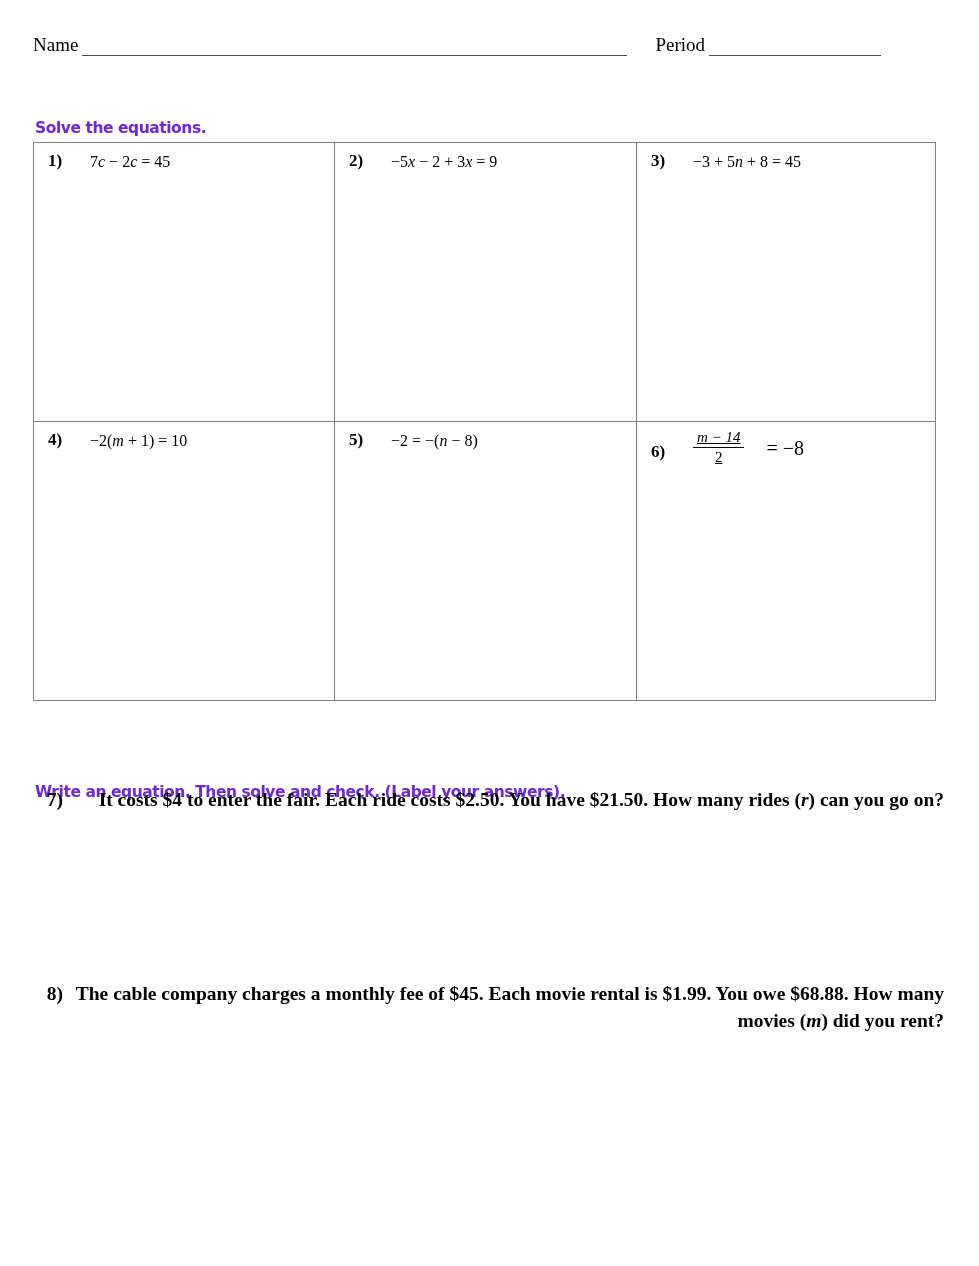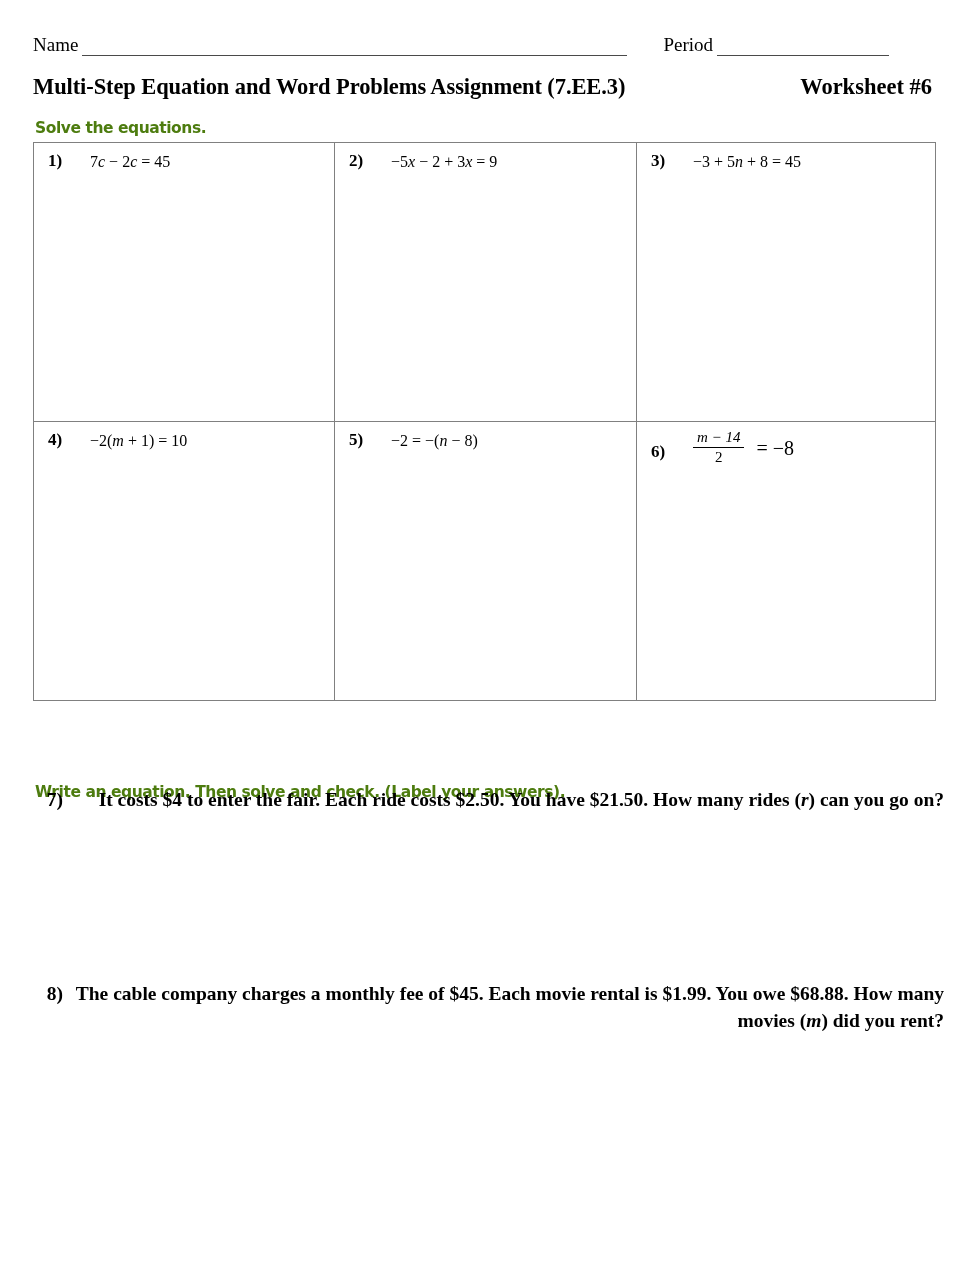--- a/index.html
+++ b/index.html
@@ -36,21 +36,21 @@
     font-size: 19px;
     line-height: 22px;
   }
   .name-label { white-space: pre; margin-top: 12px; }
   .rule {
     display: inline-block;
     border-bottom: 1.3px solid #4a4a4a;
     height: 16px;
   }
   .rule-name { width: 545px; margin-left: 4px; }
-  .period-label { margin-left: 36px; white-space: pre; }
+  .period-label { margin-left: 28px; white-space: pre; }
   .rule-period { width: 172px; margin-left: 4px; }
 
   
   .title-row {
     position: absolute;
     left: 33px;
     top: 74px;
     width: 899px;
     display: flex;
     justify-content: space-between;
@@ -65,21 +65,21 @@
 
   
   .heading-comic {
     position: absolute;
     left: 35px;
     font-family: "DejaVu Sans", sans-serif;
     font-weight: bold;
     font-size: 15.5px;
     line-height: 18px;
     letter-spacing: -0.45px;
-    color: #4d7c0f;
+    color: #6d28d9;
   }
   #solve-heading { top: 119px; }
   #write-heading { top: 783px; }
 
   
   .eq-table {
     position: absolute;
     left: 33px;
     top: 142px;
     width: 899px;
@@ -128,21 +128,22 @@
     display: flex;
     align-items: center;
     font-size: 20px;
     line-height: 22px;
   }
   .frac {
     display: inline-flex;
     flex-direction: column;
     align-items: center;
     vertical-align: middle;
-    margin-right: 12px;
+    margin-right: 22px;
+    text-decoration: underline;
   }
   .frac .num {
     font-size: 15px;
     line-height: 17px;
     padding: 0 4px 1px 4px;
     white-space: pre;
   }
   .frac .bar {
     width: 100%;
     height: 0;
@@ -186,24 +187,20 @@
 
 <div class="page">
 
   <div class="name-row">
     <span class="name-label">Name</span>
     <span class="rule rule-name"></span>
     <span class="period-label">Period</span>
     <span class="rule rule-period"></span>
   </div>
 
-  <div class="title-row">
-    <span class="title-main">Multi-Step Equation and Word Problems Assignment (7.EE.3)</span>
-    <span class="title-right">Worksheet #6</span>
-  </div>
 
   <div class="heading-comic" id="solve-heading">Solve the equations.</div>
 
   <table class="eq-table">
     <tbody>
         <tr class="row-a">
       <td class="col-1">
         <div class="cell-inner">
           <span class="qnum">1)</span>
           <span class="eq">7<i>c</i> − 2<i>c</i> = 45</span>

